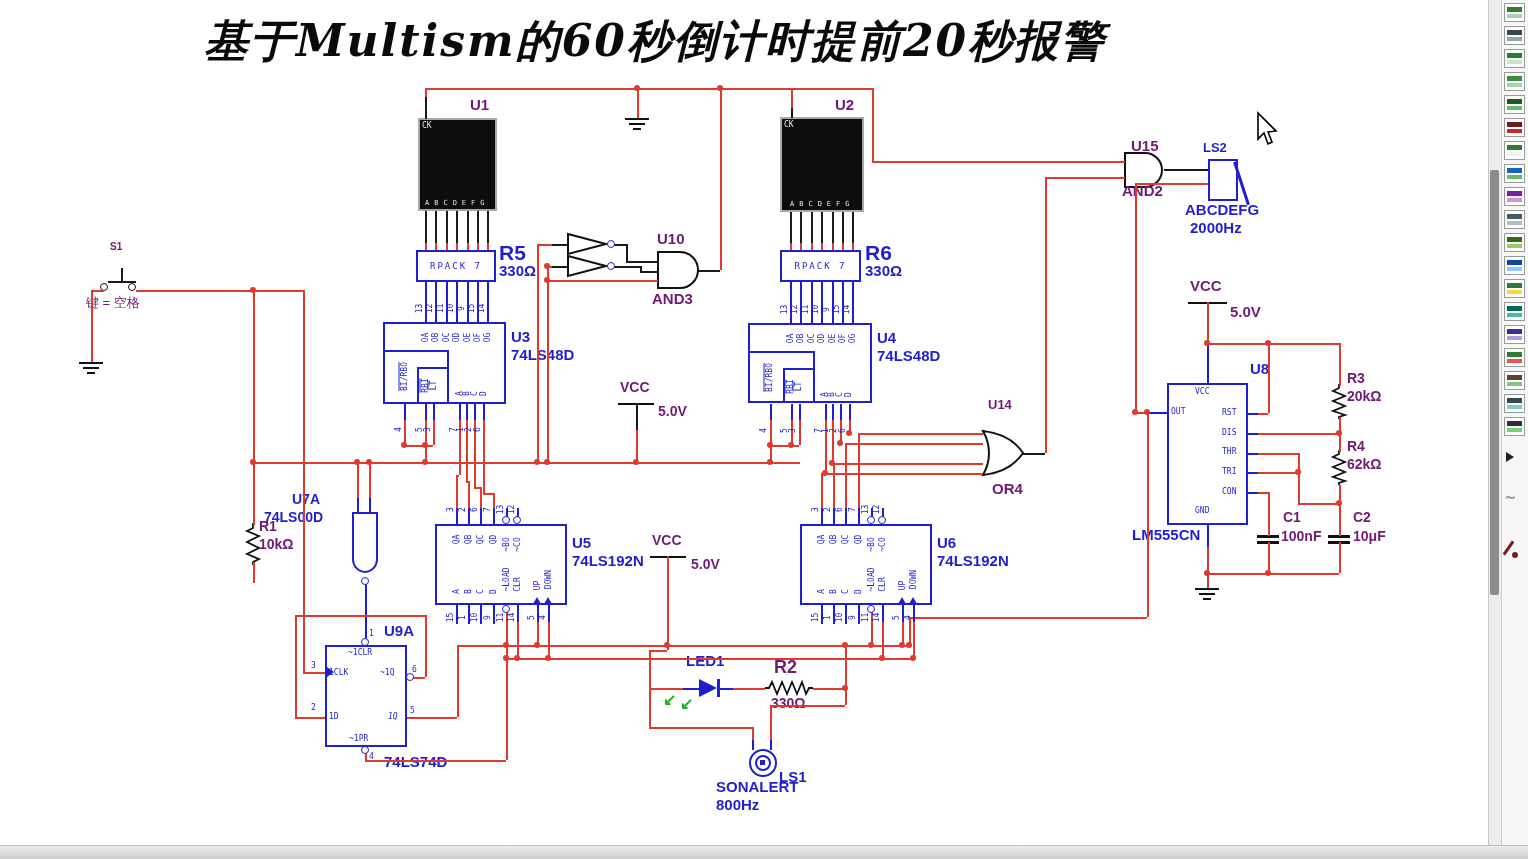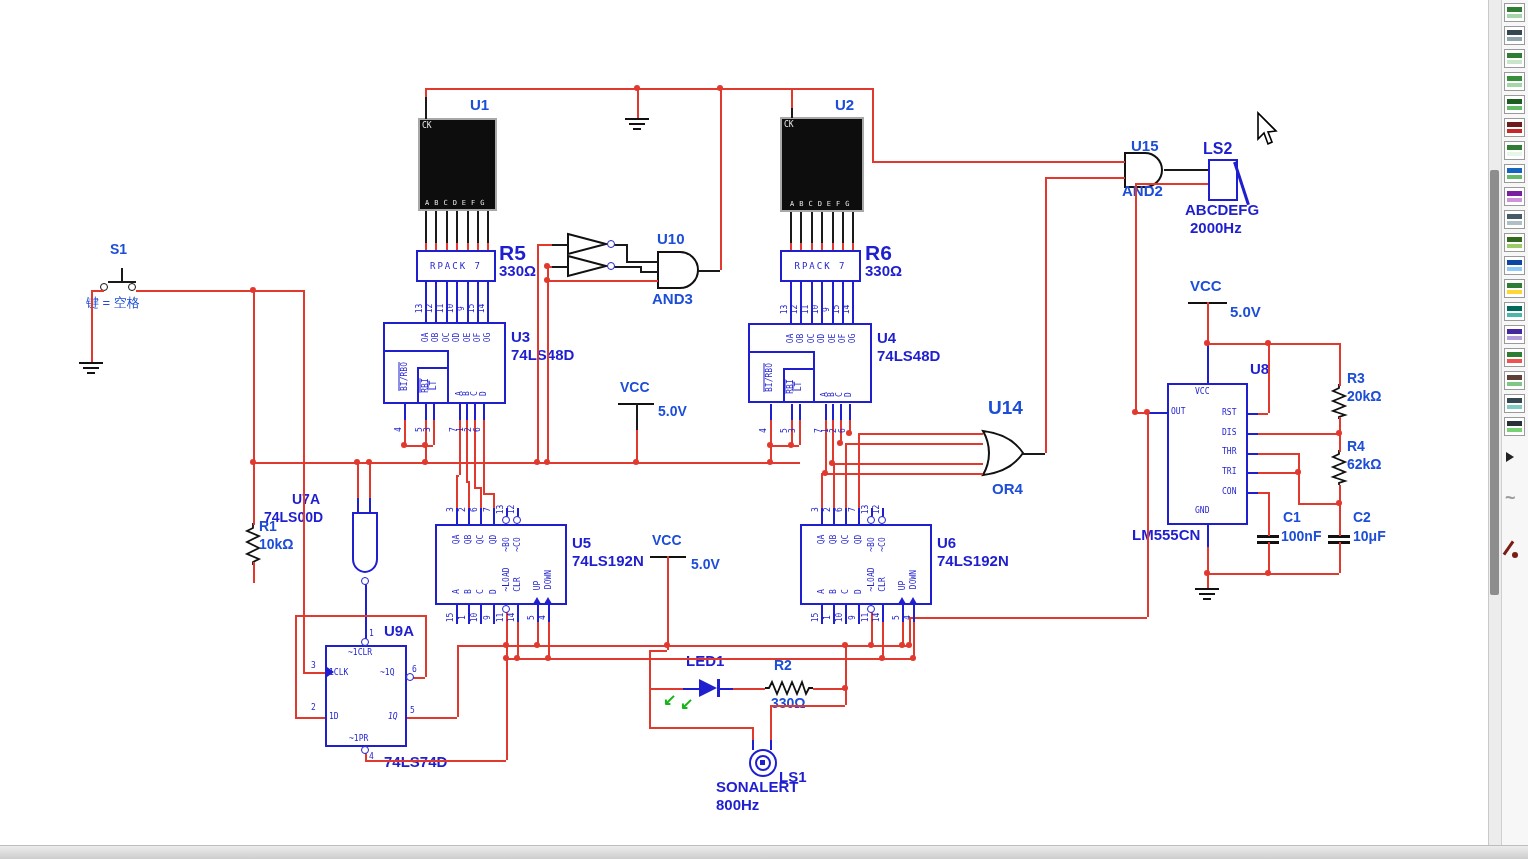--- a/index.html
+++ b/index.html
@@ -10,21 +10,21 @@
   .wire.r{background:#e2392e;}
   .wire.k{background:#1a1a1a;}
   .wire.b{background:#1f1fd0;}
   .dot{position:absolute;width:6px;height:6px;border-radius:50%;background:#e2392e;}
   .bubble{position:absolute;width:8px;height:8px;border-radius:50%;border:1.6px solid #1f1fd0;
           background:#fff;box-sizing:border-box;}
   .vt{position:absolute;width:40px;text-align:center;font:8px "DejaVu Sans Mono",monospace;
       color:#1f1fd0;transform:rotate(-90deg);line-height:11px;white-space:nowrap;}
   .vt.ovl{text-decoration:overline;}
   .pt{position:absolute;font:8px "DejaVu Sans Mono",monospace;color:#1f1fd0;white-space:nowrap;}
-  .reflbl{position:absolute;font-weight:bold;color:#1d4ed8;white-space:nowrap;}
+  .reflbl{position:absolute;font-weight:bold;color:#701a75;white-space:nowrap;}
   .bluelbl{position:absolute;font-weight:bold;color:#1f1fd0;white-space:nowrap;}
   .chipbox{position:absolute;border:2px solid #1f1fd0;background:#fff;box-sizing:border-box;}
   .ssd{position:absolute;background:#0d0d0d;border:2px solid #a8a8a8;box-sizing:border-box;}
   .ssd .ck{position:absolute;left:2px;top:1px;color:#e8e8e8;font:8px "DejaVu Sans Mono",monospace;}
   .segrow{position:absolute;color:#e8e8e8;font:7px "DejaVu Sans Mono",monospace;letter-spacing:5px;}
   .rpack{position:absolute;border:2px solid #1f1fd0;background:#fff;box-sizing:border-box;
          display:flex;align-items:center;justify-content:center;
          font:9px "DejaVu Sans Mono",monospace;letter-spacing:2px;color:#1f1fd0;}
   .title{position:absolute;left:195px;top:12px;width:920px;text-align:center;
          font-family:"DejaVu Serif",serif;font-style:italic;font-weight:bold;
@@ -48,20 +48,21 @@
              background:linear-gradient(#ececec,#cdcdcd);border-top:1px solid #bdbdbd;box-sizing:border-box;}
   .tbicon{position:absolute;left:1504px;width:21px;height:19px;background:#fff;border:1px solid #9a9a9a;box-sizing:border-box;}
   .tbicon i{position:absolute;display:block;}
   svg{position:absolute;overflow:visible;}
 </style>
 </head>
 <body>
 
 <div id="canvas">
 
+  <div class="title">基于Multism的60秒倒计时提前20秒报警</div>
 
   <div class="ssd" style="left:418px;top:118px;width:79px;height:93px;">
     <span class="ck">CK</span>
     <span class="segrow" style="left:5px;top:79px;">ABCDEFG</span>
   </div>
   <div class="ssd" style="left:780px;top:117px;width:84px;height:95px;">
     <span class="ck">CK</span>
     <span class="segrow" style="left:8px;top:81px;">ABCDEFG</span>
   </div>
   <span class="reflbl" style="left:470px;top:96px;font-size:15px;">U1</span>
@@ -116,32 +117,32 @@
 
   <svg style="left:656px;top:250px;" width="48" height="40">
     <path d="M2,2 L24,2 A18,18 0 0 1 24,38 L2,38 Z" fill="#fff" stroke="#111" stroke-width="2"></path>
   </svg>
   <span class="reflbl" style="left:657px;top:230px;font-size:15px;">U10</span>
   <span class="reflbl" style="left:652px;top:290px;font-size:15px;">AND3</span>
 
   <svg style="left:979px;top:429px;" width="48" height="48">
     <path d="M4,2 C12,16 12,32 4,46 C22,44 36,36 44,24 C36,12 22,4 4,2 Z" fill="#fff" stroke="#111" stroke-width="2"></path>
   </svg>
-  <span class="reflbl" style="left:988px;top:397px;font-size:19px;">U14</span>
+  <span class="reflbl" style="left:988px;top:397px;font-size:13px;">U14</span>
   <span class="reflbl" style="left:992px;top:480px;font-size:15px;">OR4</span>
 
   <svg style="left:1123px;top:151px;" width="48" height="38">
     <path d="M2,2 L22,2 A17,17 0 0 1 22,36 L2,36 Z" fill="#fff" stroke="#111" stroke-width="2"></path>
   </svg>
   <span class="reflbl" style="left:1131px;top:137px;font-size:15px;">U15</span>
   <span class="reflbl" style="left:1122px;top:182px;font-size:15px;">AND2</span>
 
   <div class="abs" style="left:1208px;top:159px;width:30px;height:42px;border:2.5px solid #1f1fd0;background:#fff;box-sizing:border-box;"></div>
   <div class="abs" style="left:1240px;top:161px;width:2.5px;height:45px;background:#1f1fd0;transform:rotate(-18deg);"></div>
-  <span class="bluelbl" style="left:1203px;top:140px;font-size:16px;">LS2</span>
+  <span class="bluelbl" style="left:1203px;top:140px;font-size:13px;">LS2</span>
   <span class="bluelbl" style="left:1185px;top:201px;font-size:15px;">ABCDEFG</span>
   <span class="bluelbl" style="left:1190px;top:219px;font-size:15px;">2000Hz</span>
 
   <div class="abs" style="left:749px;top:749px;width:28px;height:28px;border:2.5px solid #1f1fd0;border-radius:50%;background:#fff;box-sizing:border-box;"></div>
   <div class="abs" style="left:755px;top:755px;width:16px;height:16px;border:2px solid #1f1fd0;border-radius:50%;box-sizing:border-box;"></div>
   <div class="abs" style="left:760px;top:760px;width:5px;height:5px;background:#1f1fd0;"></div>
   <span class="bluelbl" style="left:779px;top:740px;font-size:15px;margin-top:28px;">LS1</span>
   <span class="bluelbl" style="left:716px;top:778px;font-size:15px;">SONALERT</span>
   <span class="bluelbl" style="left:716px;top:796px;font-size:15px;">800Hz</span>
 
@@ -153,21 +154,21 @@
 
   <svg style="left:245px;top:523px;" width="16" height="42">
     <polyline points="8,0 8,5 2,8 14,13 2,19 14,25 2,31 14,36 8,39 8,42" fill="none" stroke="#111" stroke-width="1.8"></polyline>
   </svg>
   <span class="reflbl" style="left:259px;top:518px;font-size:14px;">R1</span>
   <span class="reflbl" style="left:259px;top:536px;font-size:14px;">10kΩ</span>
 
   <svg style="left:765px;top:680px;" width="48" height="16">
     <polyline points="0,8 4,8 7,2 12,14 17,2 22,14 27,2 32,14 37,2 41,14 44,8 48,8" fill="none" stroke="#111" stroke-width="1.8"></polyline>
   </svg>
-  <span class="reflbl" style="left:774px;top:657px;font-size:14px;">R2</span>
+  <span class="reflbl" style="left:774px;top:657px;font-size:18px;">R2</span>
   <span class="reflbl" style="left:771px;top:695px;font-size:14px;">330Ω</span>
 
   <svg style="left:1331px;top:384px;" width="16" height="35">
     <polyline points="8,0 8,4 2,7 14,12 2,17 14,22 2,27 14,31 8,33 8,35" fill="none" stroke="#111" stroke-width="1.8"></polyline>
   </svg>
   <span class="reflbl" style="left:1347px;top:370px;font-size:14px;">R3</span>
   <span class="reflbl" style="left:1347px;top:388px;font-size:14px;">20kΩ</span>
 
   <svg style="left:1331px;top:450px;" width="16" height="35">
     <polyline points="8,0 8,4 2,7 14,12 2,17 14,22 2,27 14,31 8,33 8,35" fill="none" stroke="#111" stroke-width="1.8"></polyline>
@@ -179,21 +180,21 @@
   <div class="cap" style="left:1257px;top:541px;"></div>
   <span class="reflbl" style="left:1283px;top:509px;font-size:14px;">C1</span>
   <span class="reflbl" style="left:1281px;top:528px;font-size:14px;">100nF</span>
   <div class="cap" style="left:1328px;top:535px;"></div>
   <div class="cap" style="left:1328px;top:541px;"></div>
   <span class="reflbl" style="left:1353px;top:509px;font-size:14px;">C2</span>
   <span class="reflbl" style="left:1353px;top:528px;font-size:14px;">10μF</span>
 
   <div class="abs" style="left:100px;top:283px;width:8px;height:8px;border:1.6px solid #111;border-radius:50%;background:#fff;box-sizing:border-box;"></div>
   <div class="abs" style="left:128px;top:283px;width:8px;height:8px;border:1.6px solid #111;border-radius:50%;background:#fff;box-sizing:border-box;"></div>
-  <span class="reflbl" style="left:110px;top:241px;font-size:14px;">S1</span>
+  <span class="reflbl" style="left:110px;top:241px;font-size:10px;">S1</span>
   <span class="reflbl" style="left:86px;top:294px;font-size:13px;font-weight:normal;">键 = 空格</span>
 
   <div class="vbar" style="left:618px;top:403px;width:36px;"></div>
   <span class="reflbl" style="left:620px;top:379px;font-size:14px;">VCC</span>
   <span class="reflbl" style="left:658px;top:403px;font-size:14px;">5.0V</span>
 
   <div class="vbar" style="left:650px;top:556px;width:36px;"></div>
   <span class="reflbl" style="left:652px;top:532px;font-size:14px;">VCC</span>
   <span class="reflbl" style="left:691px;top:556px;font-size:14px;">5.0V</span>
 

